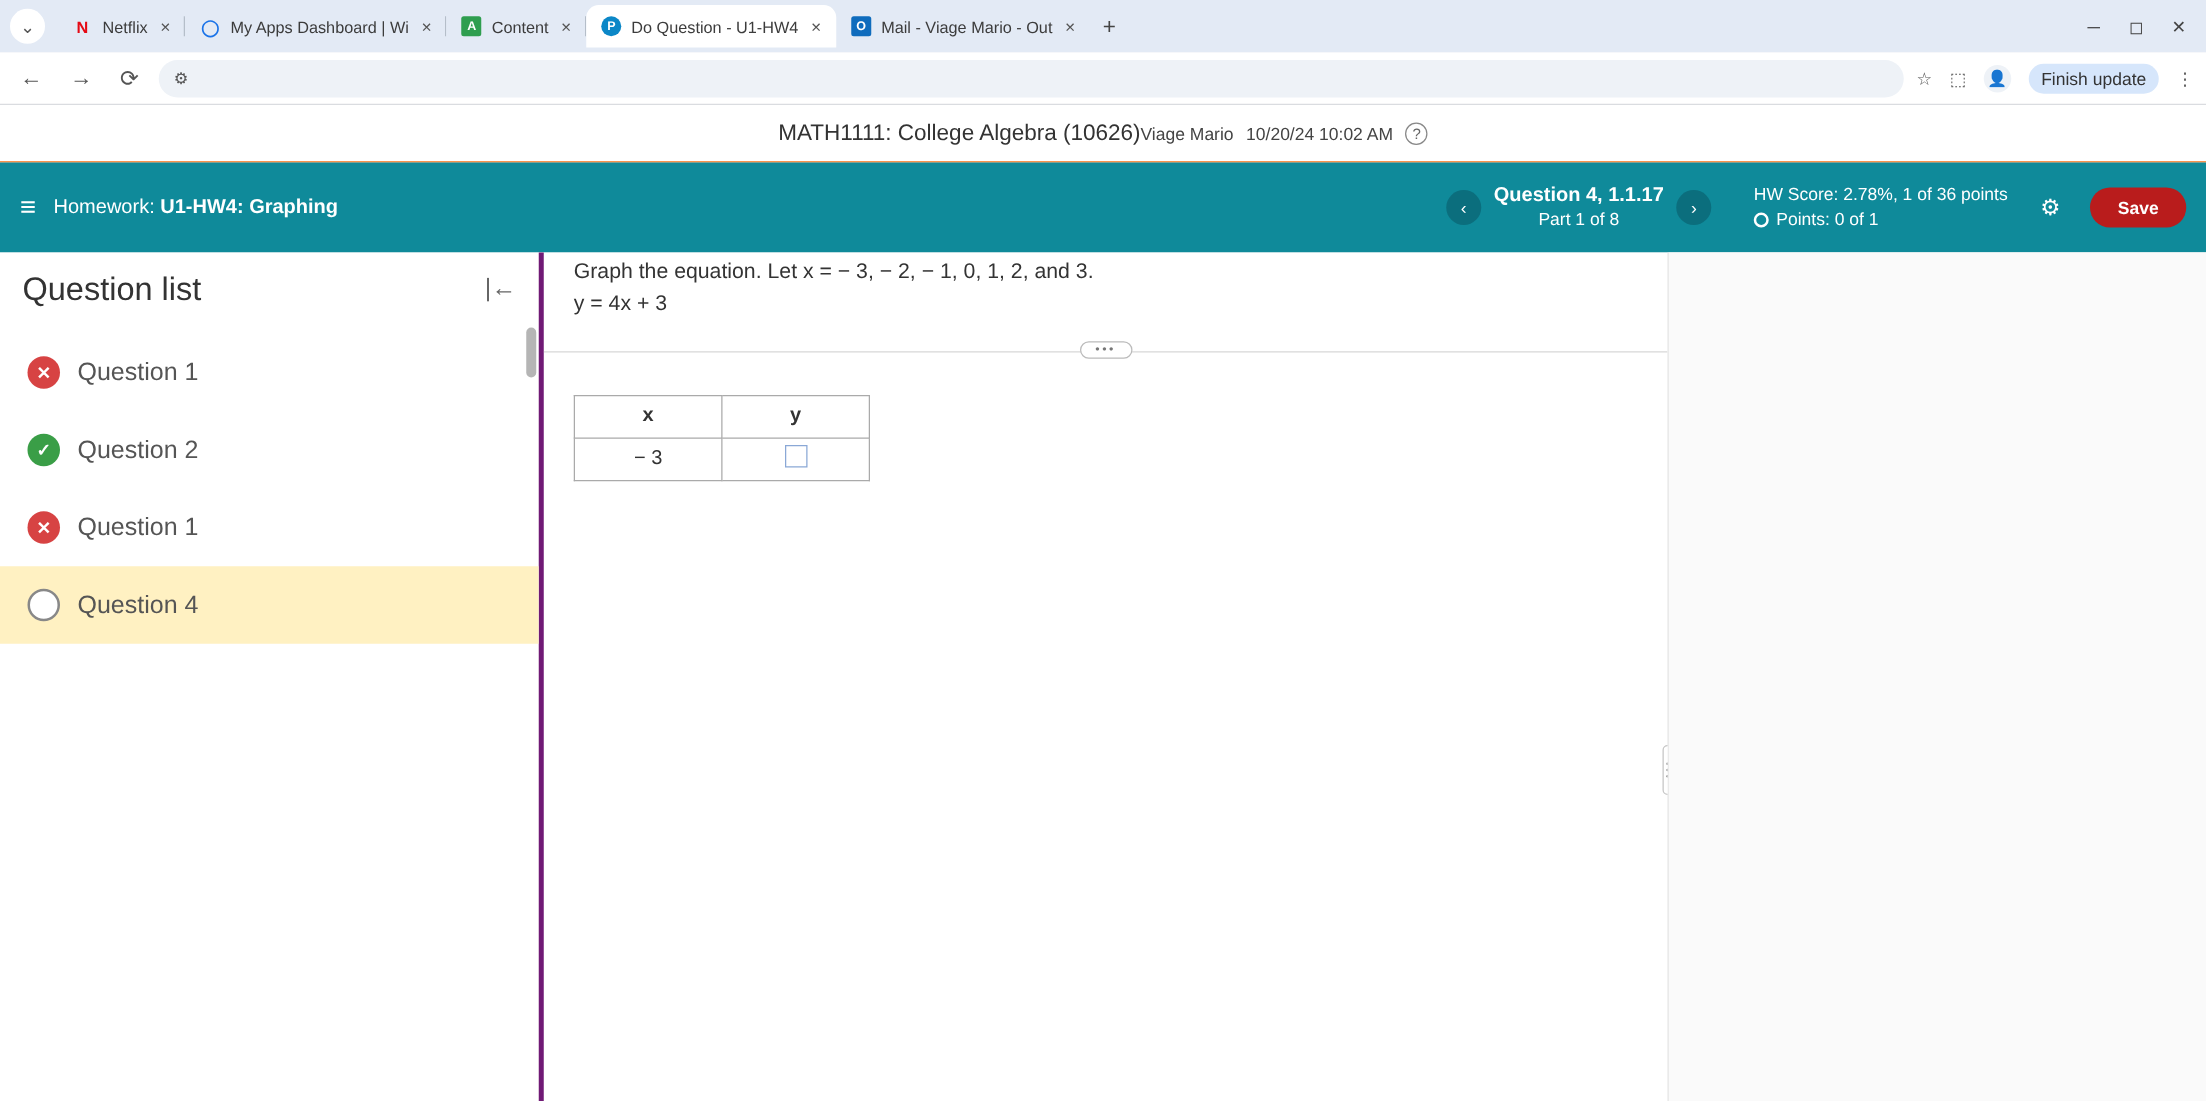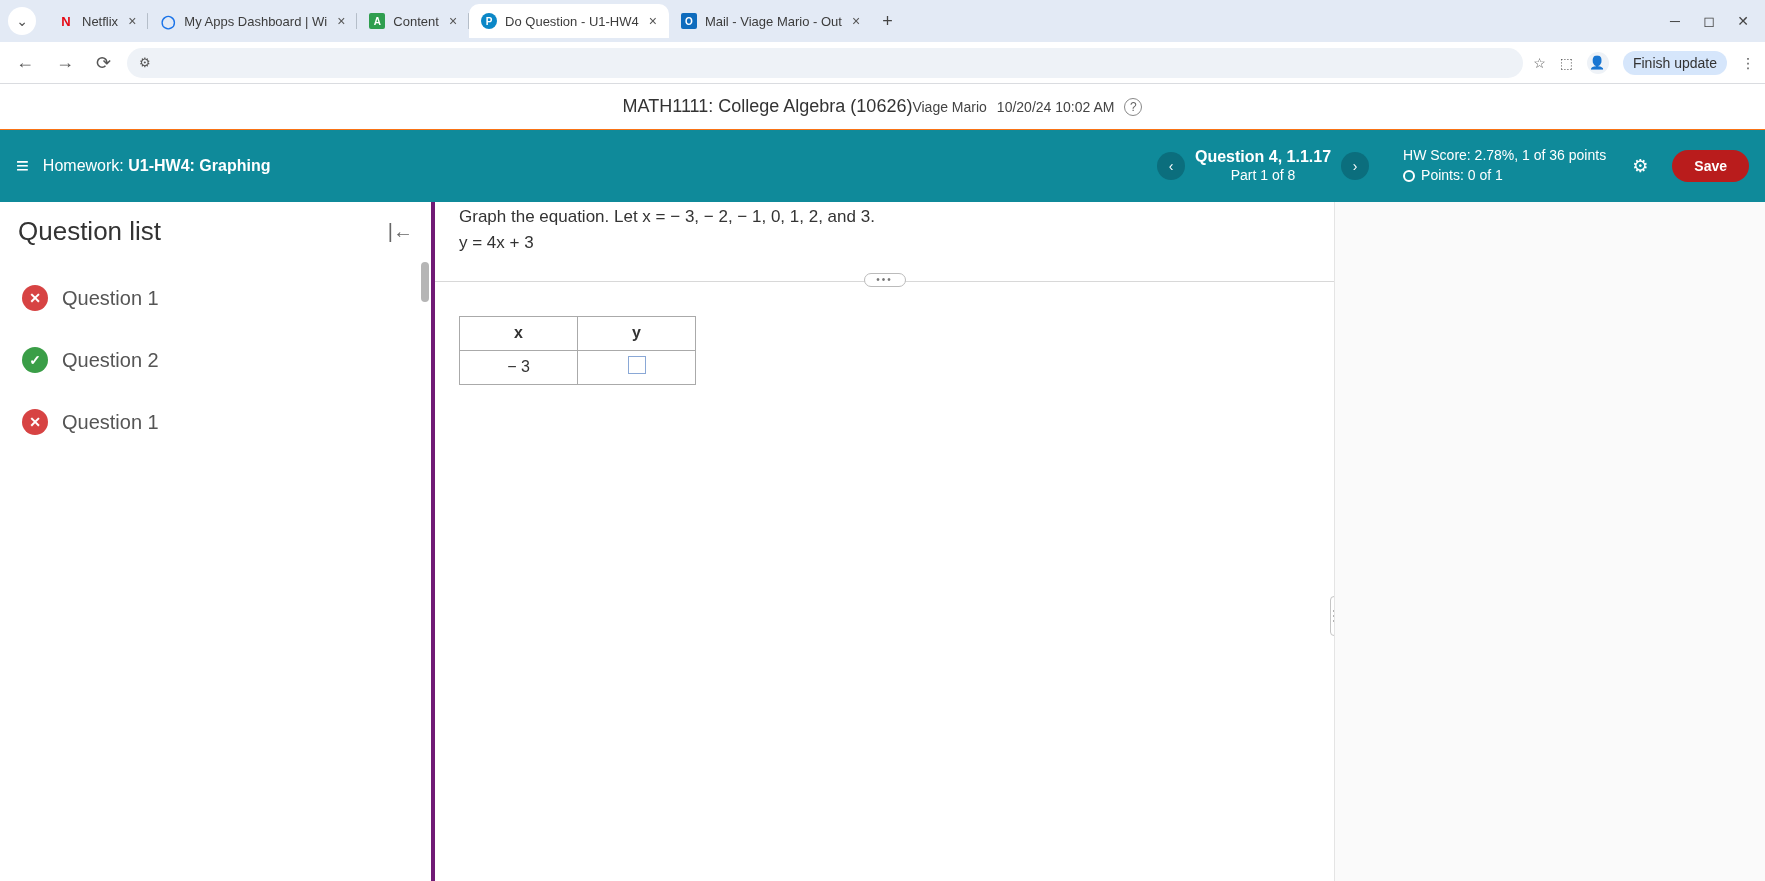--- a/index.html
+++ b/index.html
@@ -320,20 +320,24 @@
         <span class="status-circle sc-wrong">✕</span>
         <span>Question 1</span>
       </div>
       <div class="q-item">
         <span class="status-circle sc-right">✓</span>
         <span>Question 2</span>
       </div>
       <div class="q-item">
         <span class="status-circle sc-wrong">✕</span>
         <span>Question 1</span>
+      </div>
+      <div class="q-item selected">
+        <span class="status-circle sc-open"></span>
+        <span>Question 4</span>
       </div>
     </div>
   </div>
 
   <div class="content-pane">
     <div class="prompt">
       <div>Graph the equation. Let x = − 3, − 2, − 1, 0, 1, 2, and 3.</div>
       <div>y = 4x + 3</div>
     </div>
     <div style="position:relative">

